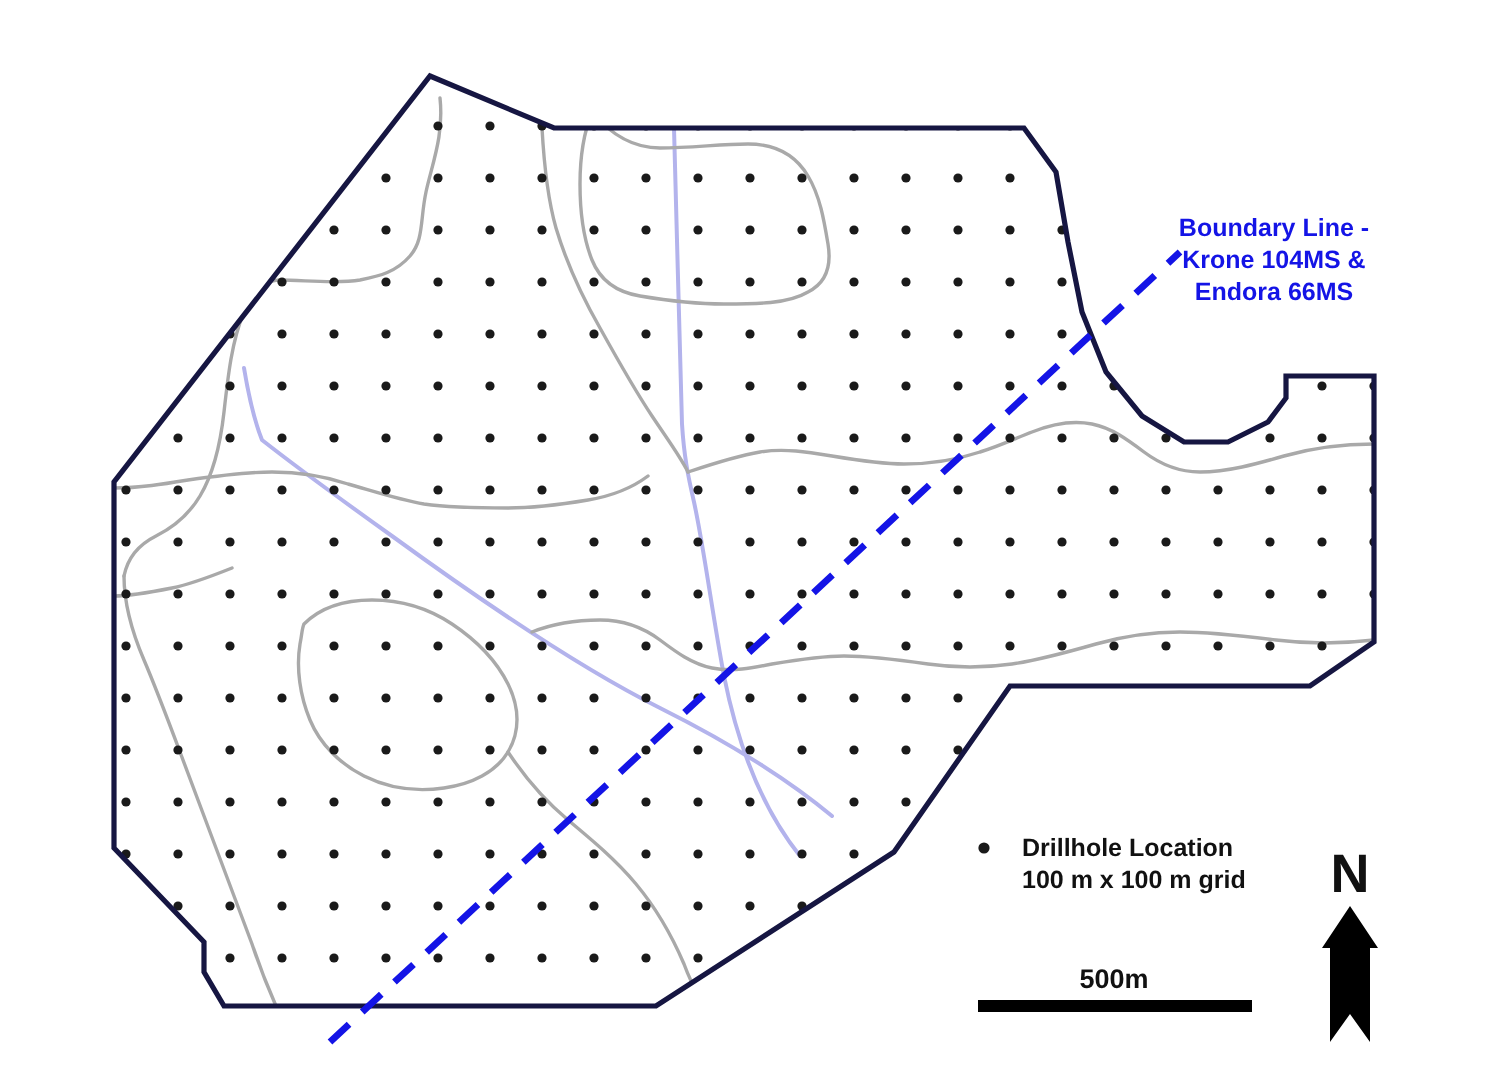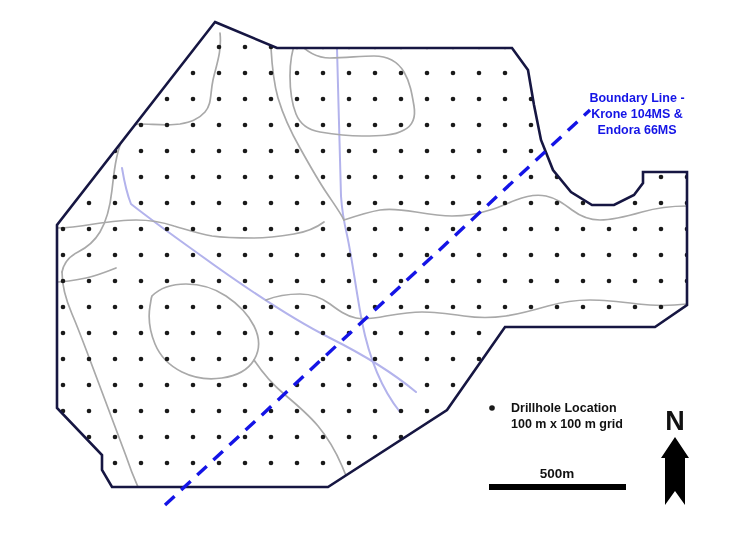--- a/index.html
+++ b/index.html
@@ -9,21 +9,21 @@
   }
   body {
     width: 750px;
     height: 541px;
     font-family: "Liberation Sans", sans-serif;
     overflow: hidden;
     position: relative;
   }
   #map-root {
     position: absolute;
-    left: 0; top: 0;
+    left: 0; top: 16px;
     width: 750px;
     height: 461px;
   }
   svg { display: block; }
   .boundary-outline {
     fill: none;
     stroke: #161642;
     stroke-width: 2.6;
     stroke-linejoin: miter;
     stroke-linecap: round;

